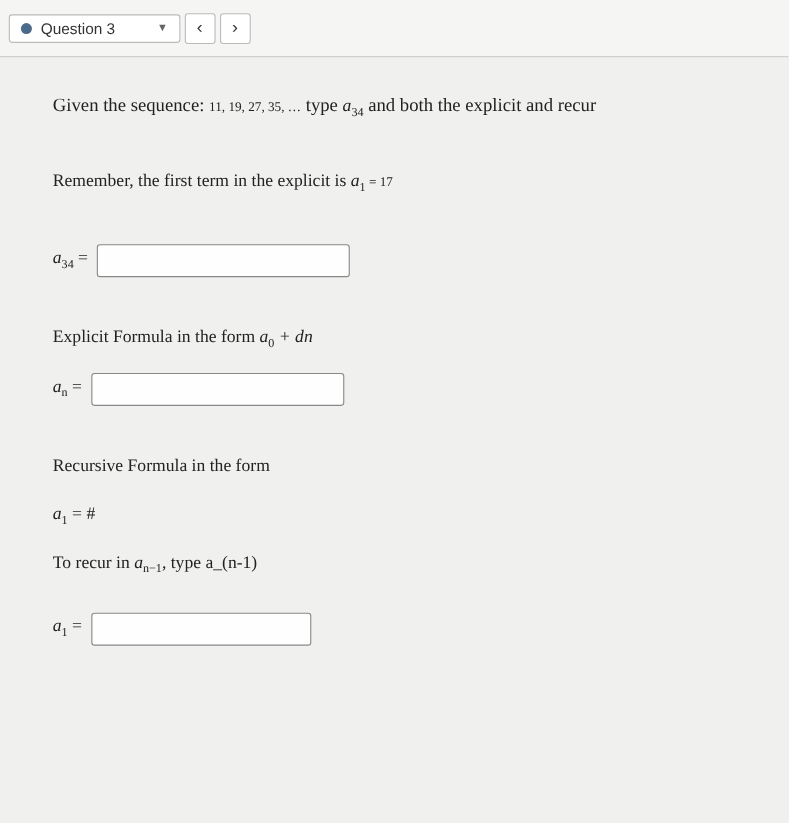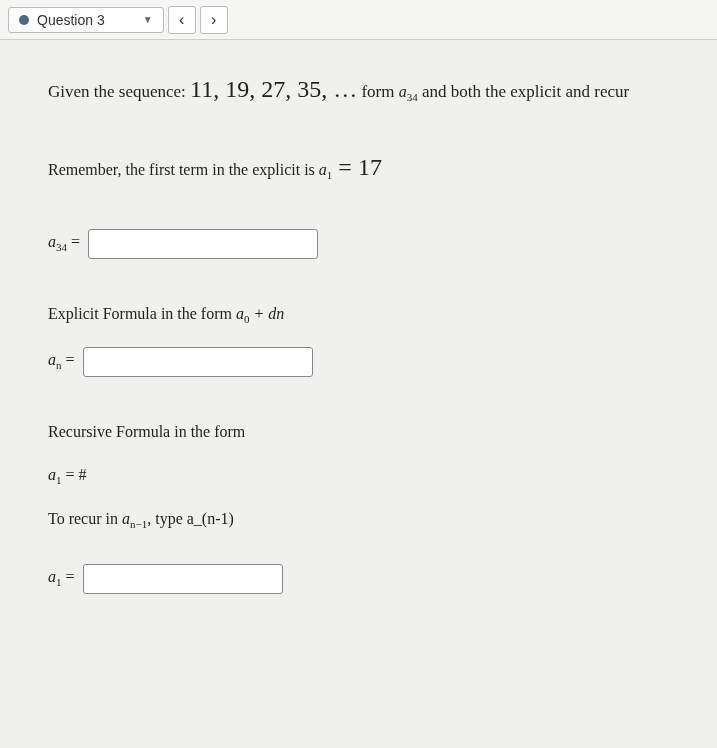--- a/index.html
+++ b/index.html
@@ -14,21 +14,21 @@
       height: 748px;
       overflow: hidden;
       position: relative;
     }
     .top-bar {
       display: flex;
       align-items: center;
       padding: 4px 8px;
       border-bottom: 1px solid #ccc;
       background: #f5f5f3;
-      height: 40px;
+      height: 52px;
     }
     .question-selector {
       display: flex;
       align-items: center;
       gap: 8px;
       border: 1px solid #bbb;
       border-radius: 3px;
       padding: 4px 10px;
       background: #fff;
       font-family: Arial, sans-serif;
@@ -111,21 +111,21 @@
     .formula-line {
       margin: 16px 0;
       font-style: italic;
       font-size: 16px;
     }
     .instruction-line {
       margin: 10px 0 30px 0;
       font-size: 16px;
     }
     .big-math {
-      font-size: 24px;
+      font-size: 12px;
     }
     .normal {
       font-style: normal;
     }
   </style>
 </head>
 <body>
 
 <div class="top-bar">
   <div class="question-selector">
@@ -137,21 +137,21 @@
     <span>‹</span>
   </div>
   <div class="nav-btn">
     <span>›</span>
   </div>
 </div>
 
 <div class="content">
 
   <div class="prompt-line">
-    <span>Given the sequence: </span><span class="big-math normal">11, 19, 27, 35, …</span><span> form </span><span class="math-label"><span>a</span><span class="sub">34</span></span><span> and both the explicit and recur</span>
+    <span>Given the sequence: </span><span class="big-math normal">11, 19, 27, 35, …</span><span> type </span><span class="math-label"><span>a</span><span class="sub">34</span></span><span> and both the explicit and recur</span>
   </div>
 
   <div class="section">
     <div class="section-label">
       <span>Remember, the first term in the explicit is </span><span class="math-label"><span>a</span><span class="sub">1</span></span><span class="big-math normal"> = </span><span class="big-math normal">17</span>
     </div>
   </div>
 
   <div class="section">
     <div class="input-row">

